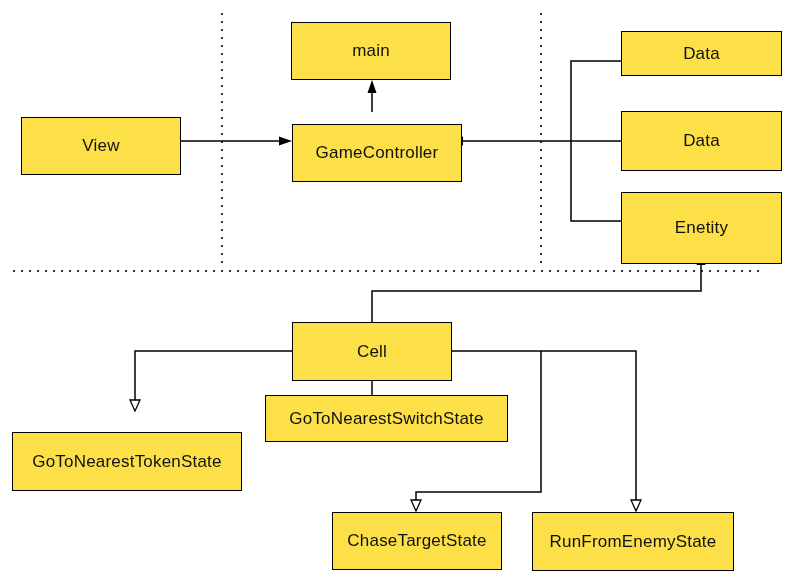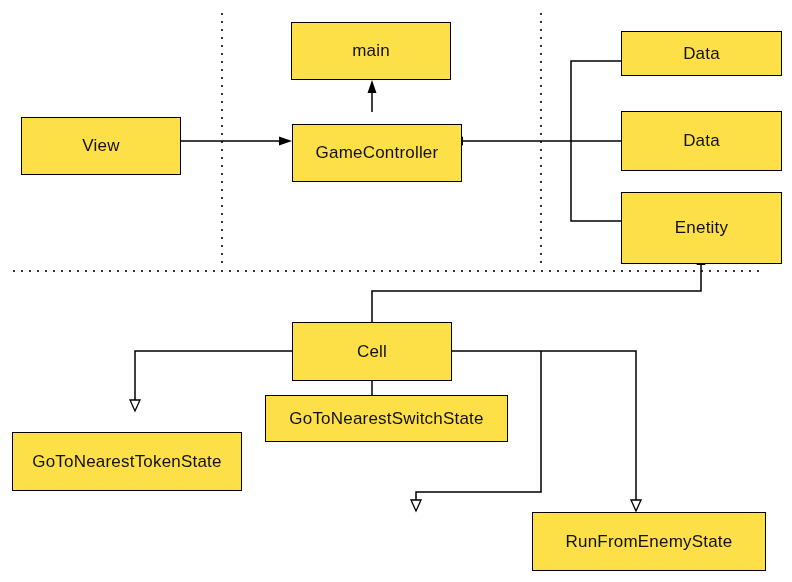--- a/index.html
+++ b/index.html
@@ -40,21 +40,21 @@
   .n-main        { left: 291px; top:  22px; width: 160px; height: 58px; }
   .n-view        { left:  21px; top: 117px; width: 160px; height: 58px; }
   .n-gamecontroller { left: 292px; top: 124px; width: 170px; height: 58px; }
   .n-data        { left: 621px; top:  31px; width: 161px; height: 45px; }
   .n-cell        { left: 621px; top: 111px; width: 161px; height: 60px; }
   .n-enetity     { left: 621px; top: 192px; width: 161px; height: 72px; }
   .n-state       { left: 292px; top: 322px; width: 160px; height: 59px; }
   .n-token       { left:  12px; top: 412px; width: 230px; height: 59px; margin-top: 20px; }
   .n-switch      { left: 265px; top: 395px; width: 243px; height: 47px; }
   .n-chase       { left: 332px; top: 512px; width: 170px; height: 58px; }
-  .n-run         { left: 532px; top: 512px; width: 234px; height: 59px; }
+  .n-run         { left: 532px; top: 512px; width: 202px; height: 59px; }
 
   .wire   { stroke: #000000; stroke-width: 1.5; fill: none; }
   .dotted { stroke: #333333; stroke-width: 2; fill: none; stroke-dasharray: 2 6; stroke-linecap: butt; }
   .head-filled { fill: #000000; stroke: none; }
   .head-hollow { fill: #ffffff; stroke: #000000; stroke-width: 1.3; }
 </style>
 </head>
 <body>
 
 <div id="stage">
@@ -136,18 +136,21 @@
   </div>
 
   <div class="node n-token">
     <span>GoToNearestTokenState</span>
   </div>
 
   <div class="node n-switch">
     <span>GoToNearestSwitchState</span>
   </div>
 
+  <div class="node n-chase">
+    <span>ChaseTargetState</span>
+  </div>
 
   <div class="node n-run">
     <span>RunFromEnemyState</span>
   </div>
 
 </div>
 
 </body></html>

